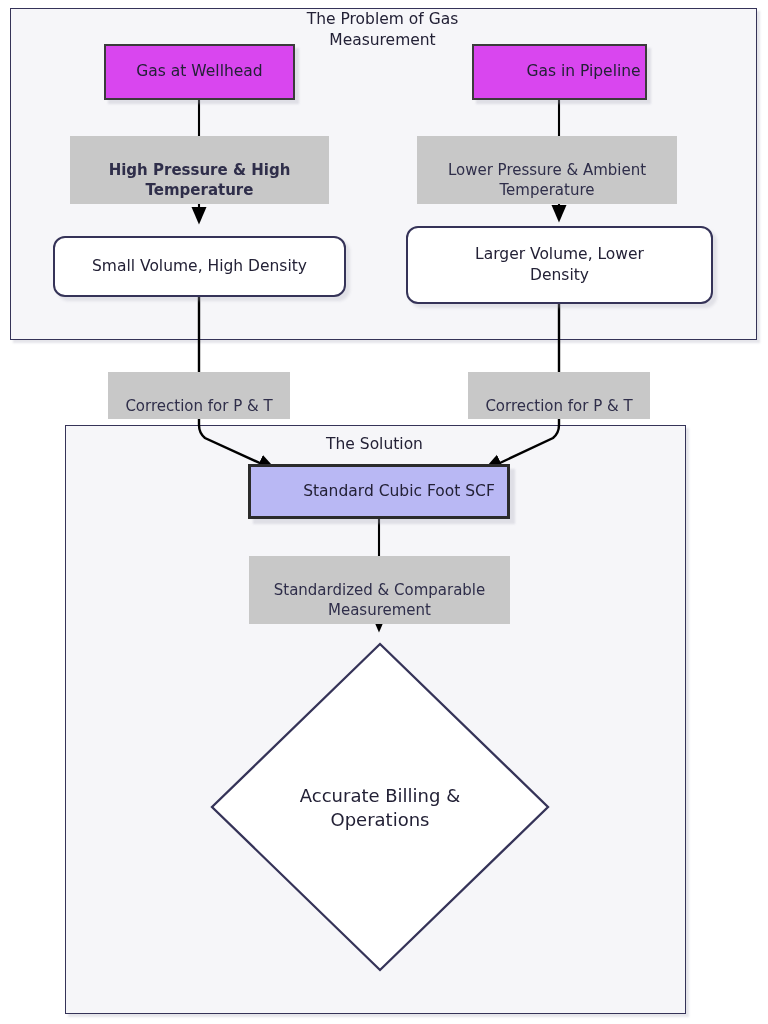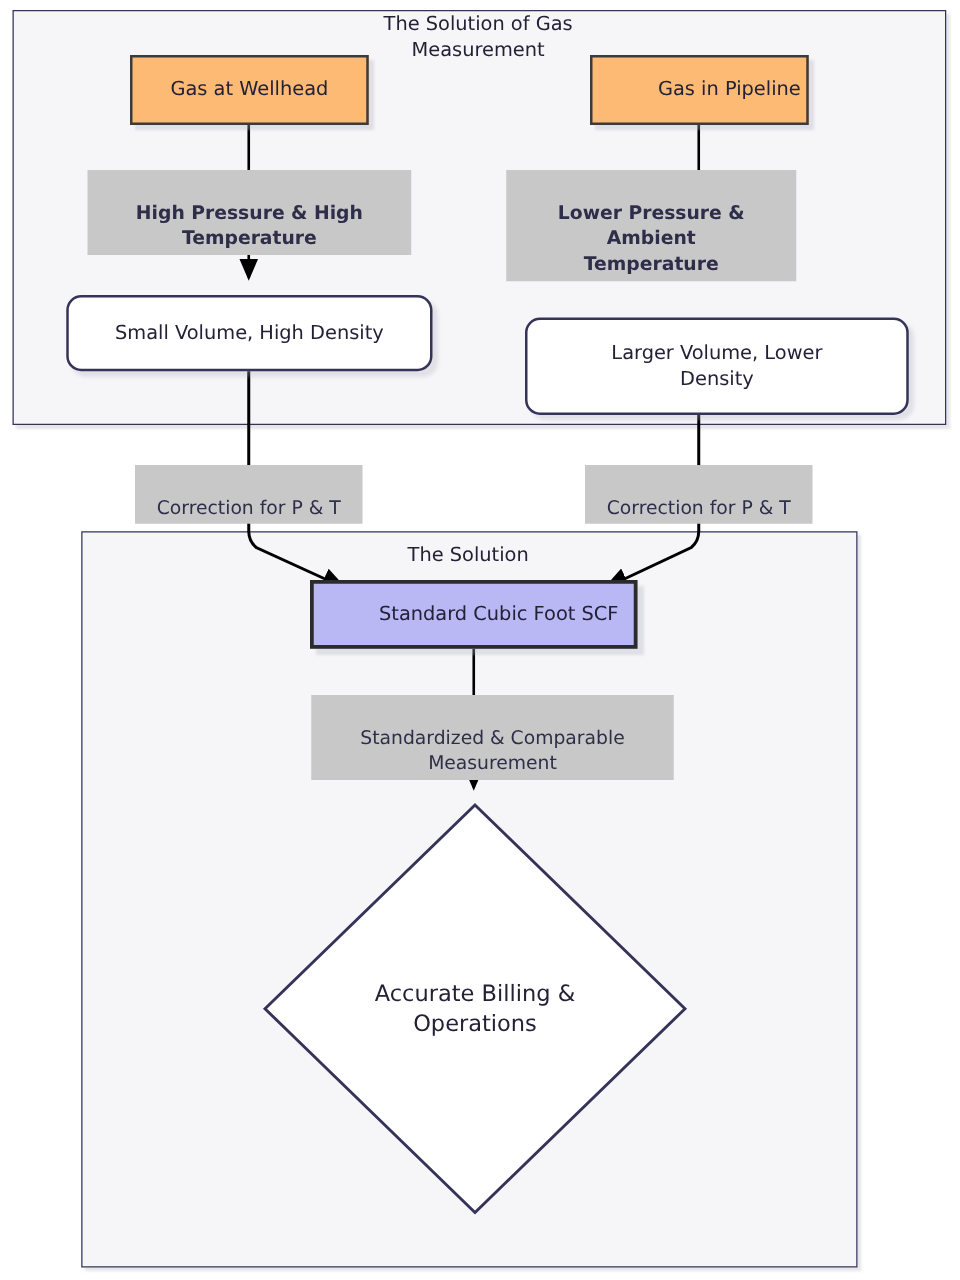--- a/index.html
+++ b/index.html
@@ -59,21 +59,21 @@
     z-index: 4;
     box-sizing: border-box;
   }
   .node span {
     display: block;
     white-space: pre-line;
     line-height: 1.36;
   }
 
   .node-rect-pink {
-    background: #fdba74;
+    background: #d946ef;
     border: 2.6px solid #3b3b3b;
     color: #232136;
     font-size: 15.5px;
     box-shadow: 4px 4px 2px rgba(175,175,190,0.33);
   }
   .node-rect-blue {
     background: #b9b8f4;
     border: 3.4px solid #2b2b2b;
     color: #232136;
     font-size: 15.5px;
@@ -124,21 +124,21 @@
     z-index: 5;
     white-space: pre-line;
   }
 </style>
 </head>
 <body>
 
 <div id="canvas">
 
   <div class="subgraph" style="left:10px; top:8px; width:745px; height:330px;"></div>
-  <div class="subgraph-title" style="left:10px; width:745px; top:9px;">The Solution of Gas
+  <div class="subgraph-title" style="left:10px; width:745px; top:9px;">The Problem of Gas
 Measurement</div>
 
   <div class="subgraph" style="left:65px; top:425px; width:619px; height:587px;"></div>
   <div class="subgraph-title" style="left:65px; width:619px; top:434px;">The Solution</div>
 
   <svg id="wires" viewBox="0 0 768 1024">
     <defs>
       <marker id="arrowhead" markerWidth="9" markerHeight="9" refX="7.2" refY="4" orient="auto" markerUnits="strokeWidth">
         <path d="M0,0.4 L8.4,4 L0,7.6 z" fill="#000000"></path>
       </marker>
@@ -160,21 +160,21 @@
   </div>
 
   <div class="node node-rect-pink" style="left:472px; top:44px; width:175px; height:56px;padding-left:48px;">
     <span>Gas in Pipeline</span>
   </div>
 
   <div class="node node-round" style="left:53px; top:236px; width:293px; height:61px;">
     <span>Small Volume, High Density</span>
   </div>
 
-  <div class="node node-round" style="left:420px; top:226px; width:307px; height:78px;margin-top:28px;">
+  <div class="node node-round" style="left:406px; top:226px; width:307px; height:78px;">
     <span>Larger Volume, Lower
 Density</span>
   </div>
 
   <div class="node node-rect-blue" style="left:248px; top:464px; width:262px; height:55px;">
     <span>Standard Cubic Foot SCF</span>
   </div>
 
   <div class="diamond-wrap" style="left:208px; top:640px; width:344px; height:334px;">
     <svg width="344" height="334" viewBox="0 0 344 334">
@@ -182,31 +182,31 @@
     </svg>
     <div class="diamond-label" style="top:144px;">Accurate Billing &amp;
 Operations</div>
   </div>
 
   <div class="edge-label" style="left:70px; top:136px; width:259px;font-weight:bold;">
     <span>High Pressure &amp; High
 Temperature</span>
   </div>
 
-  <div class="edge-label" style="left:405px; top:136px; width:232px;font-weight:bold;">
+  <div class="edge-label" style="left:417px; top:136px; width:260px;">
     <span>Lower Pressure &amp; Ambient
 Temperature</span>
   </div>
 
   <div class="edge-label" style="left:108px; top:372px; width:182px;">
     <span>Correction for P &amp; T</span>
   </div>
 
   <div class="edge-label" style="left:468px; top:372px; width:182px;">
     <span>Correction for P &amp; T</span>
   </div>
 
-  <div class="edge-label" style="left:249px; top:556px; width:290px;">
+  <div class="edge-label" style="left:249px; top:556px; width:261px;">
     <span>Standardized &amp; Comparable
 Measurement</span>
   </div>
 
 </div>
 
 </body></html>

